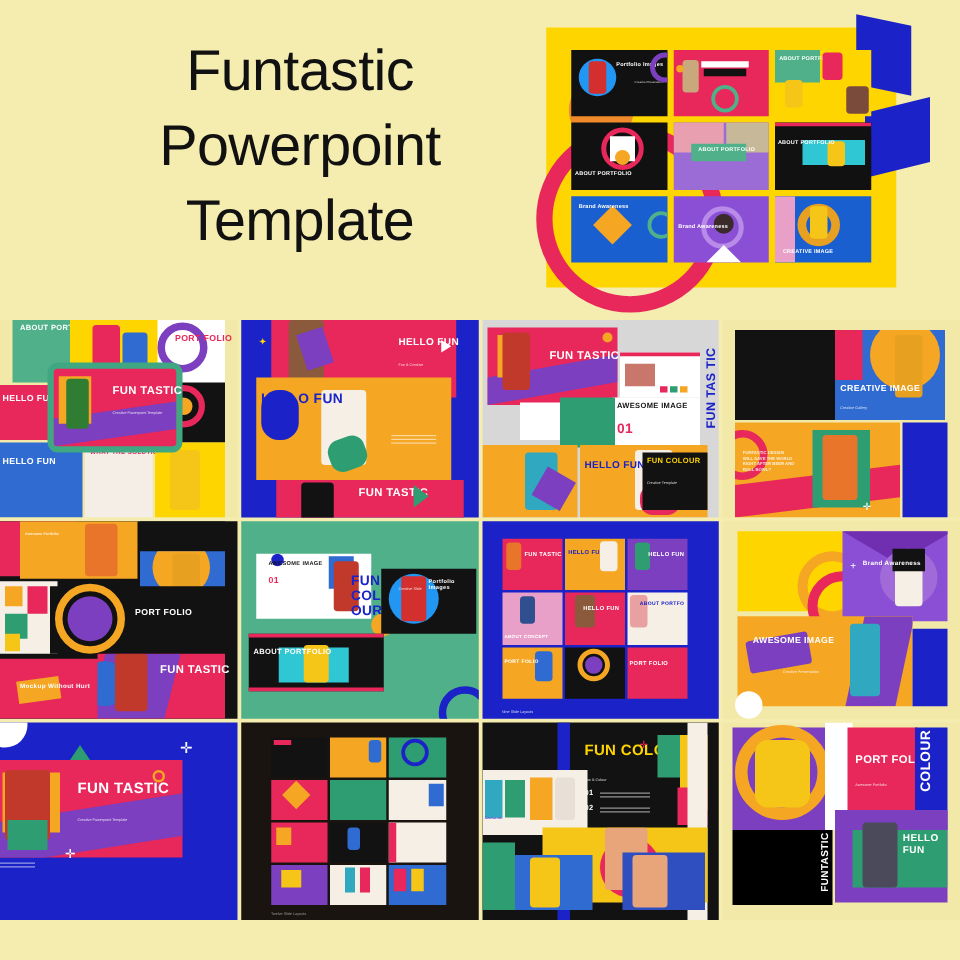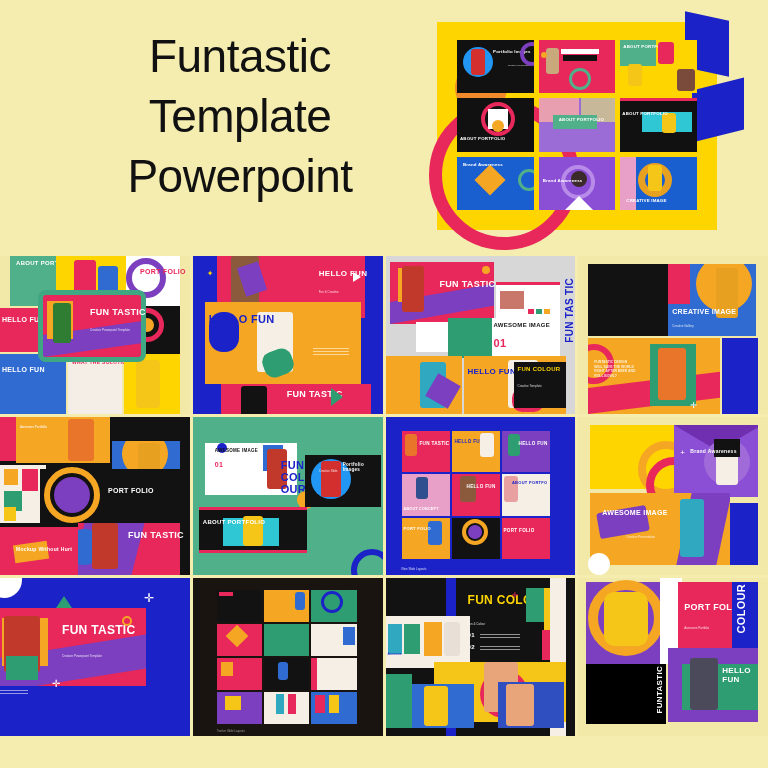--- a/index.html
+++ b/index.html
@@ -85,22 +85,22 @@
   .mini{position:relative;overflow:hidden;}
 </style>
 </head>
 <body>
 
 <div class="page">
 
   <div class="header">
     <div class="title-block">
       <div class="title-line">Funtastic</div>
+      <div class="title-line">Powerpoint</div>
       <div class="title-line">Template</div>
-      <div class="title-line">Powerpoint</div>
     </div>
 
     <div class="hero">
       <div class="hero-bg"></div>
       <div class="hero-circle"></div>
       <div class="hero-circle2"></div>
       <div class="hero-blue-a"></div>
       <div class="hero-blue-b"></div>
 
       <div class="hero-grid">

